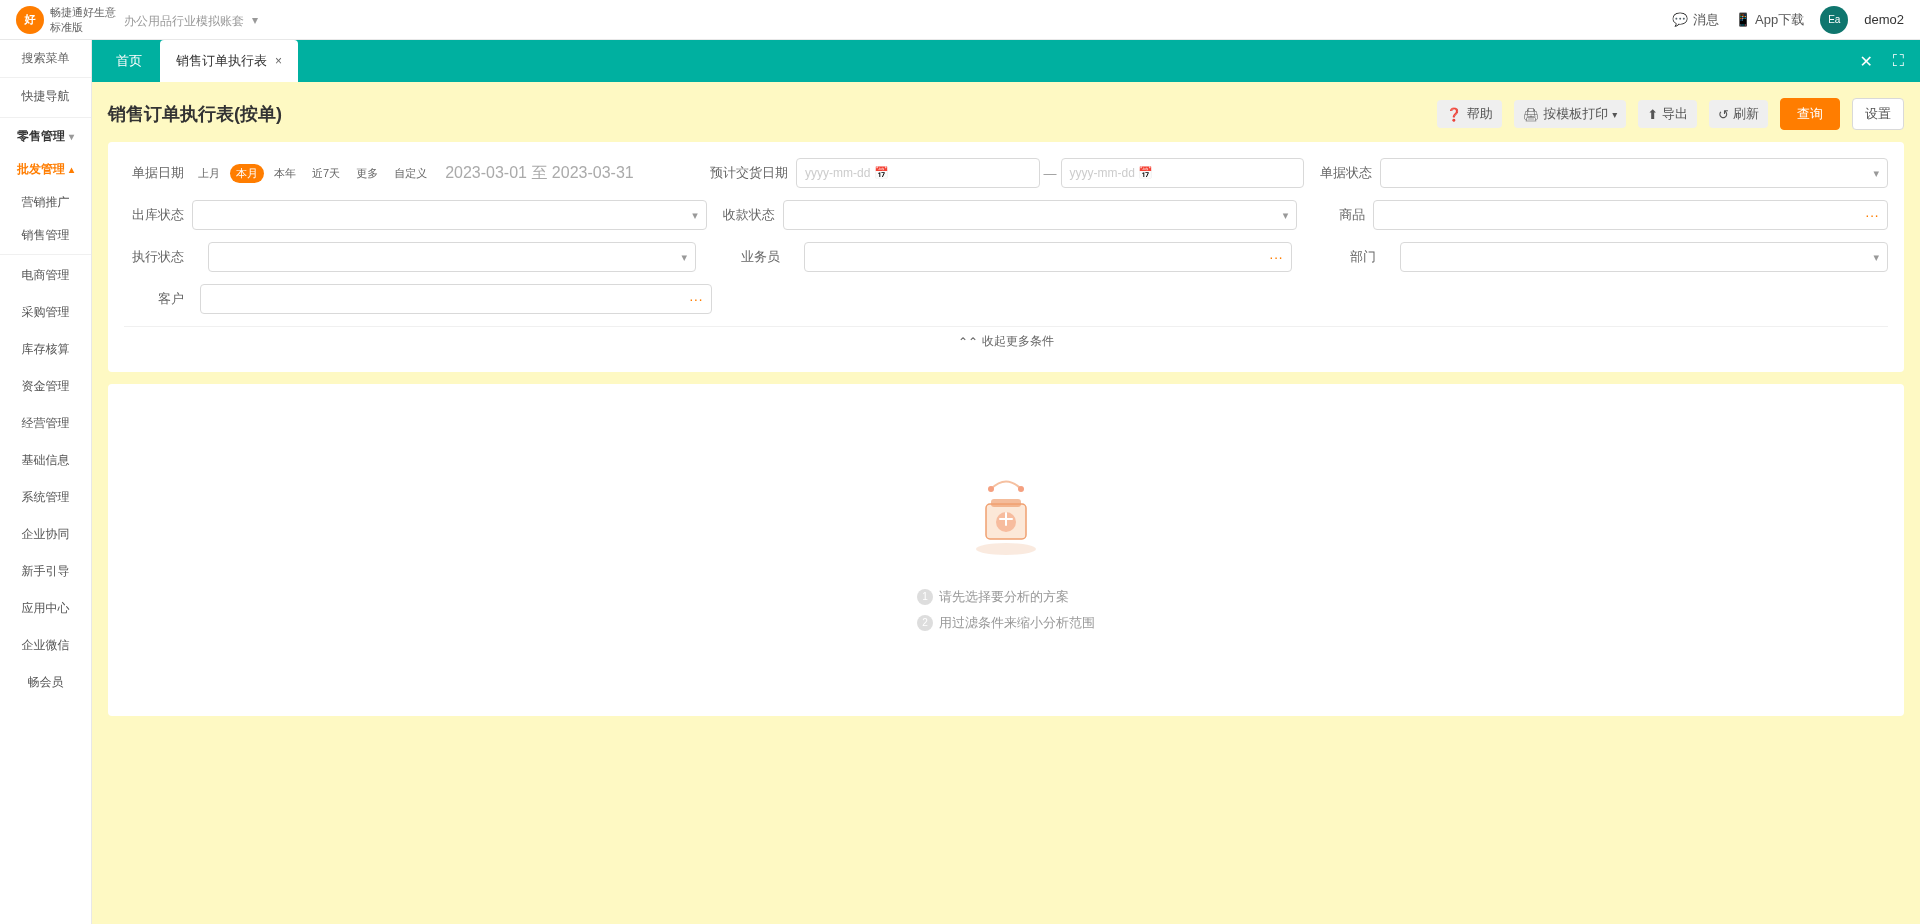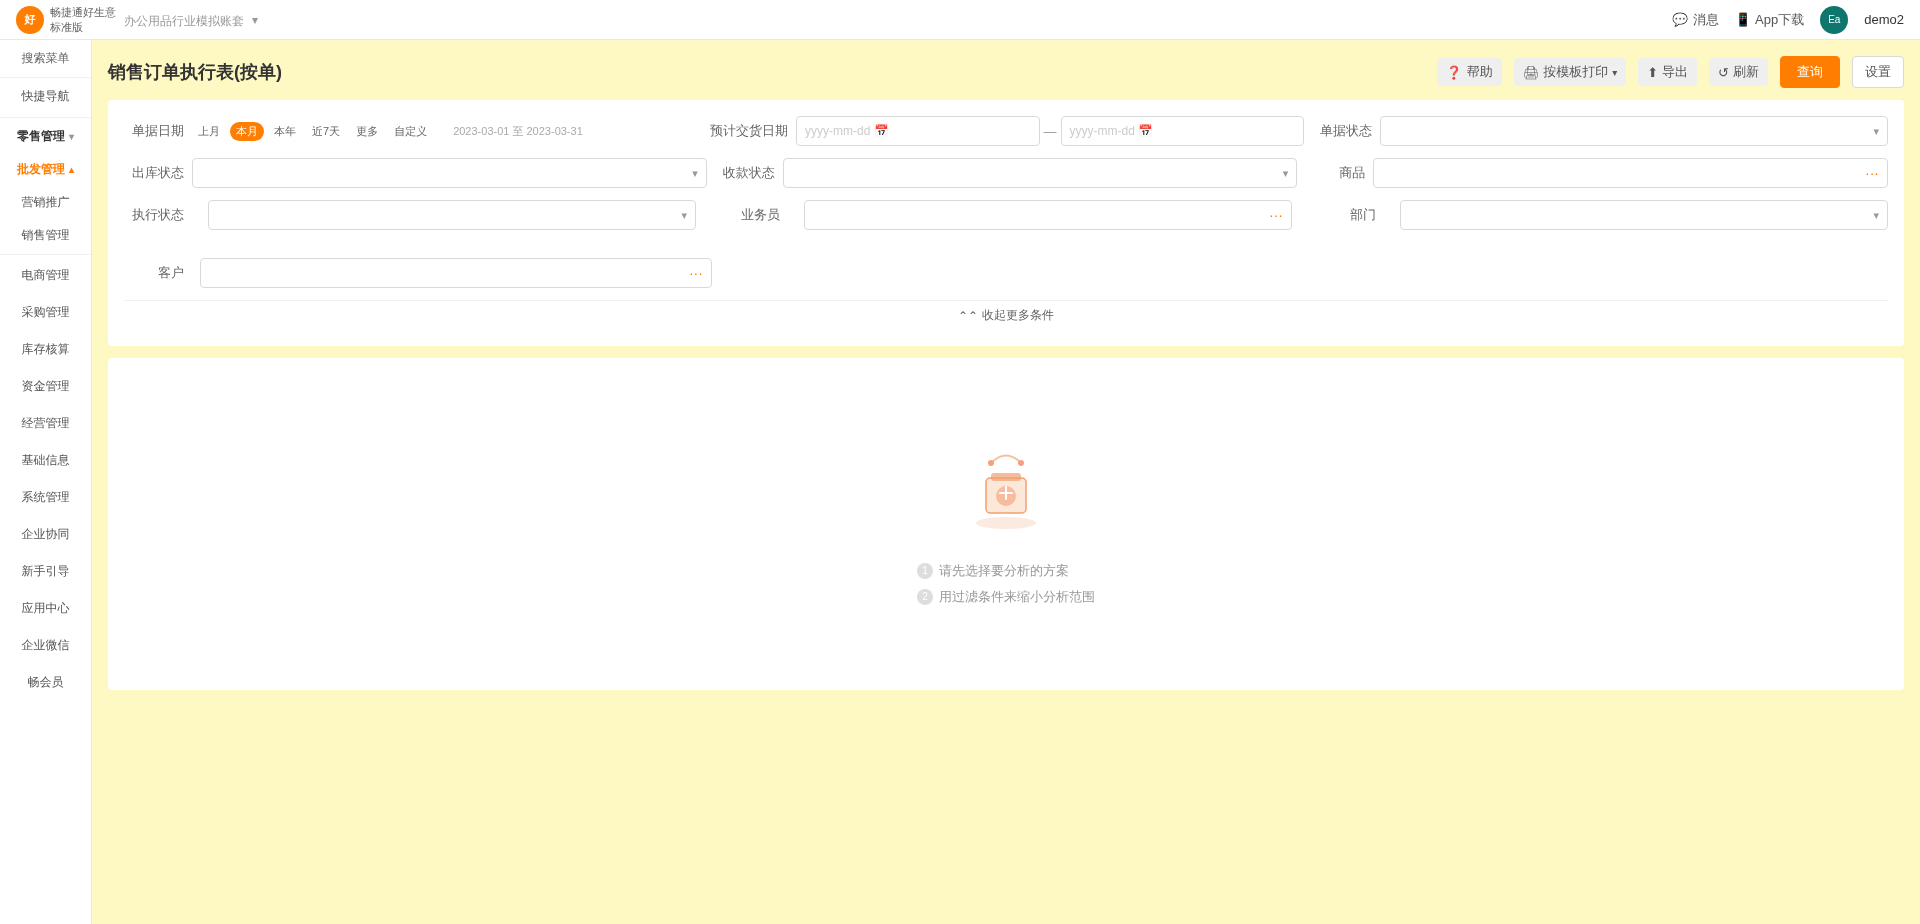--- a/index.html
+++ b/index.html
@@ -148,20 +148,31 @@
     <div class="sidebar-nav-item">系统管理</div>
     <div class="sidebar-nav-item">企业协同</div>
     <div class="sidebar-nav-item">新手引导</div>
     <div class="sidebar-nav-item">应用中心</div>
     <div class="sidebar-nav-item">企业微信</div>
     <div class="sidebar-nav-item">畅会员</div>
   </div>
 
   <div class="content-area">
 
+    <div class="tab-bar">
+      <div class="tab-home">首页</div>
+      <div class="tab-active">
+        <span>销售订单执行表</span>
+        <span class="tab-close">×</span>
+      </div>
+      <div class="tab-bar-actions">
+        <span class="tab-win-btn">✕</span>
+        <span class="tab-win-btn">⛶</span>
+      </div>
+    </div>
 
     <div class="page-content">
 
       <div class="page-title-bar">
         <div class="page-title">销售订单执行表(按单)</div>
         <div class="page-actions">
           <button class="page-action-btn">
             <span>❓</span>
             <span>帮助</span>
           </button>
@@ -193,21 +204,21 @@
               <span class="filter-label">单据日期</span>
               <div style="display:flex;align-items:center;gap:12px;">
                 <div class="date-pills">
                   <span class="date-pill">上月</span>
                   <span class="date-pill active">本月</span>
                   <span class="date-pill">本年</span>
                   <span class="date-pill">近7天</span>
                   <span class="date-pill">更多</span>
                   <span class="date-pill">自定义</span>
                 </div>
-                <span style="font-size:11px;color:#aaa;margin-left:8px;">2023-03-01 至 2023-03-31</span>
+                <span style="font-size:16px;color:#aaa;margin-left:0;">2023-03-01 至 2023-03-31</span>
               </div>
 
               <span class="filter-label" style="min-width:80px;">预计交货日期</span>
               <div style="display:flex;align-items:center;gap:4px;">
                 <div class="date-input">
                   <span style="color:#ccc;font-size:12px;">yyyy-mm-dd</span>
                   <span style="color:#d4956a;font-size:12px;">📅</span>
                 </div>
                 <span class="date-separator">—</span>
                 <div class="date-input">
@@ -236,21 +247,21 @@
                 <span class="filter-input-icon">▾</span>
               </div>
 
               <span class="filter-label">商品</span>
               <div class="filter-input">
                 <span></span>
                 <span class="ellipsis-btn">···</span>
               </div>
             </div>
 
-            <div style="display:grid; grid-template-columns: auto 1fr auto 1fr auto 1fr; gap: 24px; align-items:center; margin-bottom:28px;">
+            <div style="display:grid; grid-template-columns: auto 1fr auto 1fr auto 1fr; gap: 24px; align-items:center; margin-bottom:12px;">
               <span class="filter-label">执行状态</span>
               <div class="filter-input">
                 <span></span>
                 <span class="filter-input-icon">▾</span>
               </div>
 
               <span class="filter-label">业务员</span>
               <div class="filter-input">
                 <span></span>
                 <span class="ellipsis-btn">···</span>

